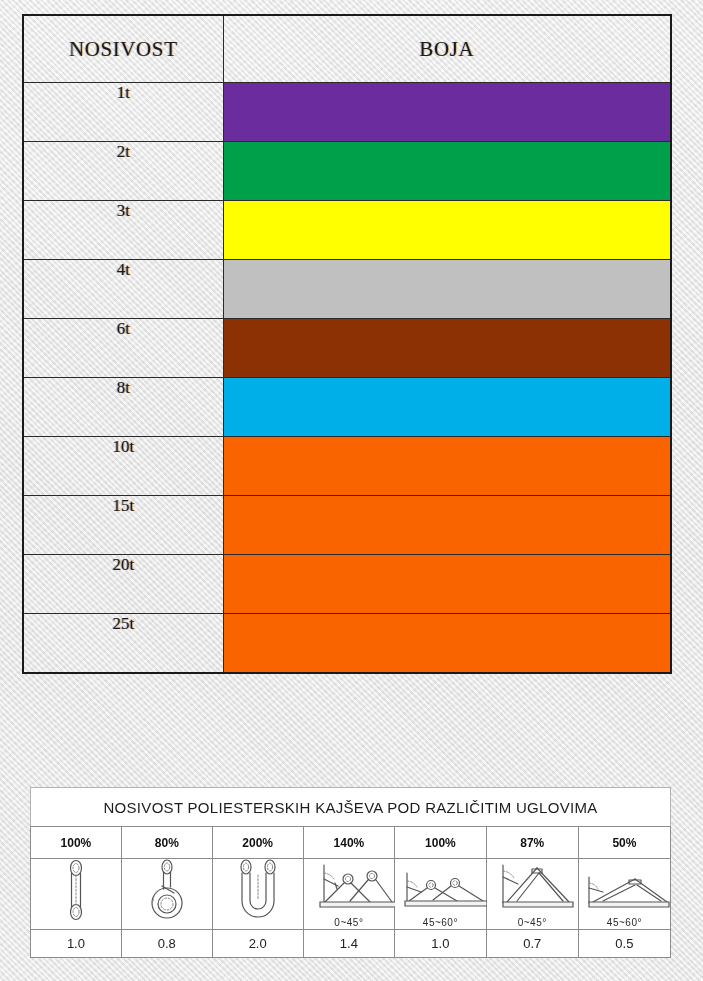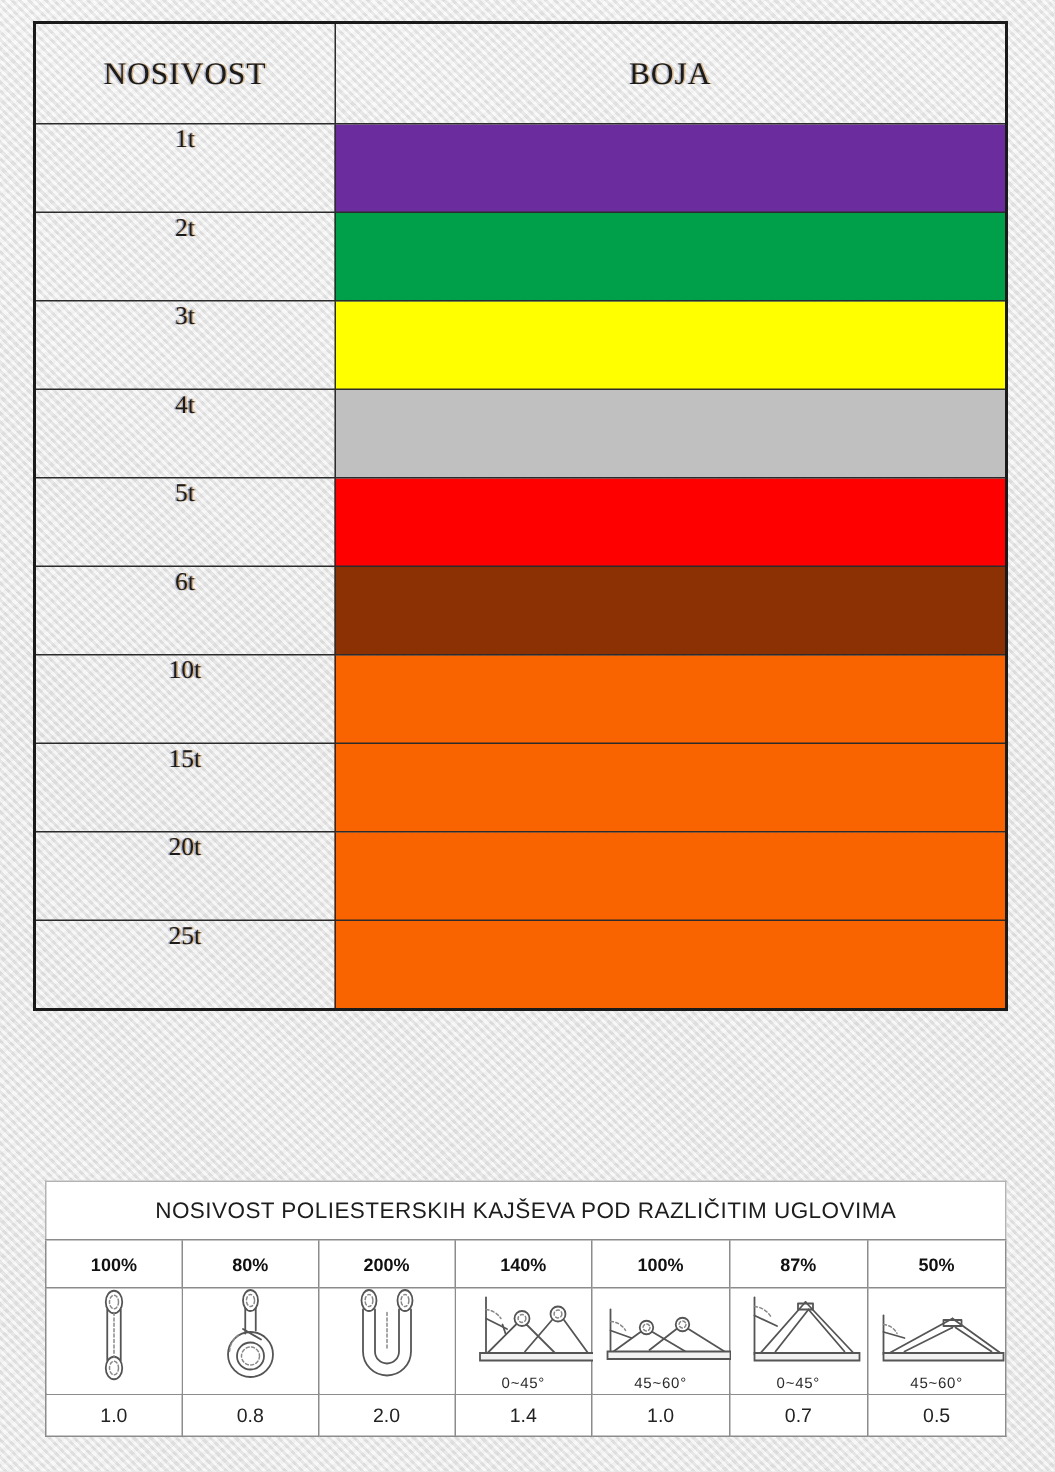--- a/index.html
+++ b/index.html
@@ -164,26 +164,26 @@
       </tr>
       <tr>
         <td class="weight-cell">3t</td>
         <td class="color-cell" style="background-color: rgb(255, 255, 0);"></td>
       </tr>
       <tr>
         <td class="weight-cell">4t</td>
         <td class="color-cell" style="background-color: rgb(192, 192, 192);"></td>
       </tr>
       <tr>
-        <td class="weight-cell">5t</td>
-        <td class="color-cell" style="background-color: rgb(255, 0, 0);"></td>
-      </tr>
-      <tr>
         <td class="weight-cell">6t</td>
         <td class="color-cell" style="background-color: rgb(140, 49, 3);"></td>
+      </tr>
+      <tr>
+        <td class="weight-cell">8t</td>
+        <td class="color-cell" style="background-color: rgb(0, 174, 232);"></td>
       </tr>
       <tr>
         <td class="weight-cell">10t</td>
         <td class="color-cell" style="background-color: rgb(250, 100, 0);"></td>
       </tr>
       <tr>
         <td class="weight-cell">15t</td>
         <td class="color-cell" style="background-color: rgb(250, 100, 0);"></td>
       </tr>
       <tr>

